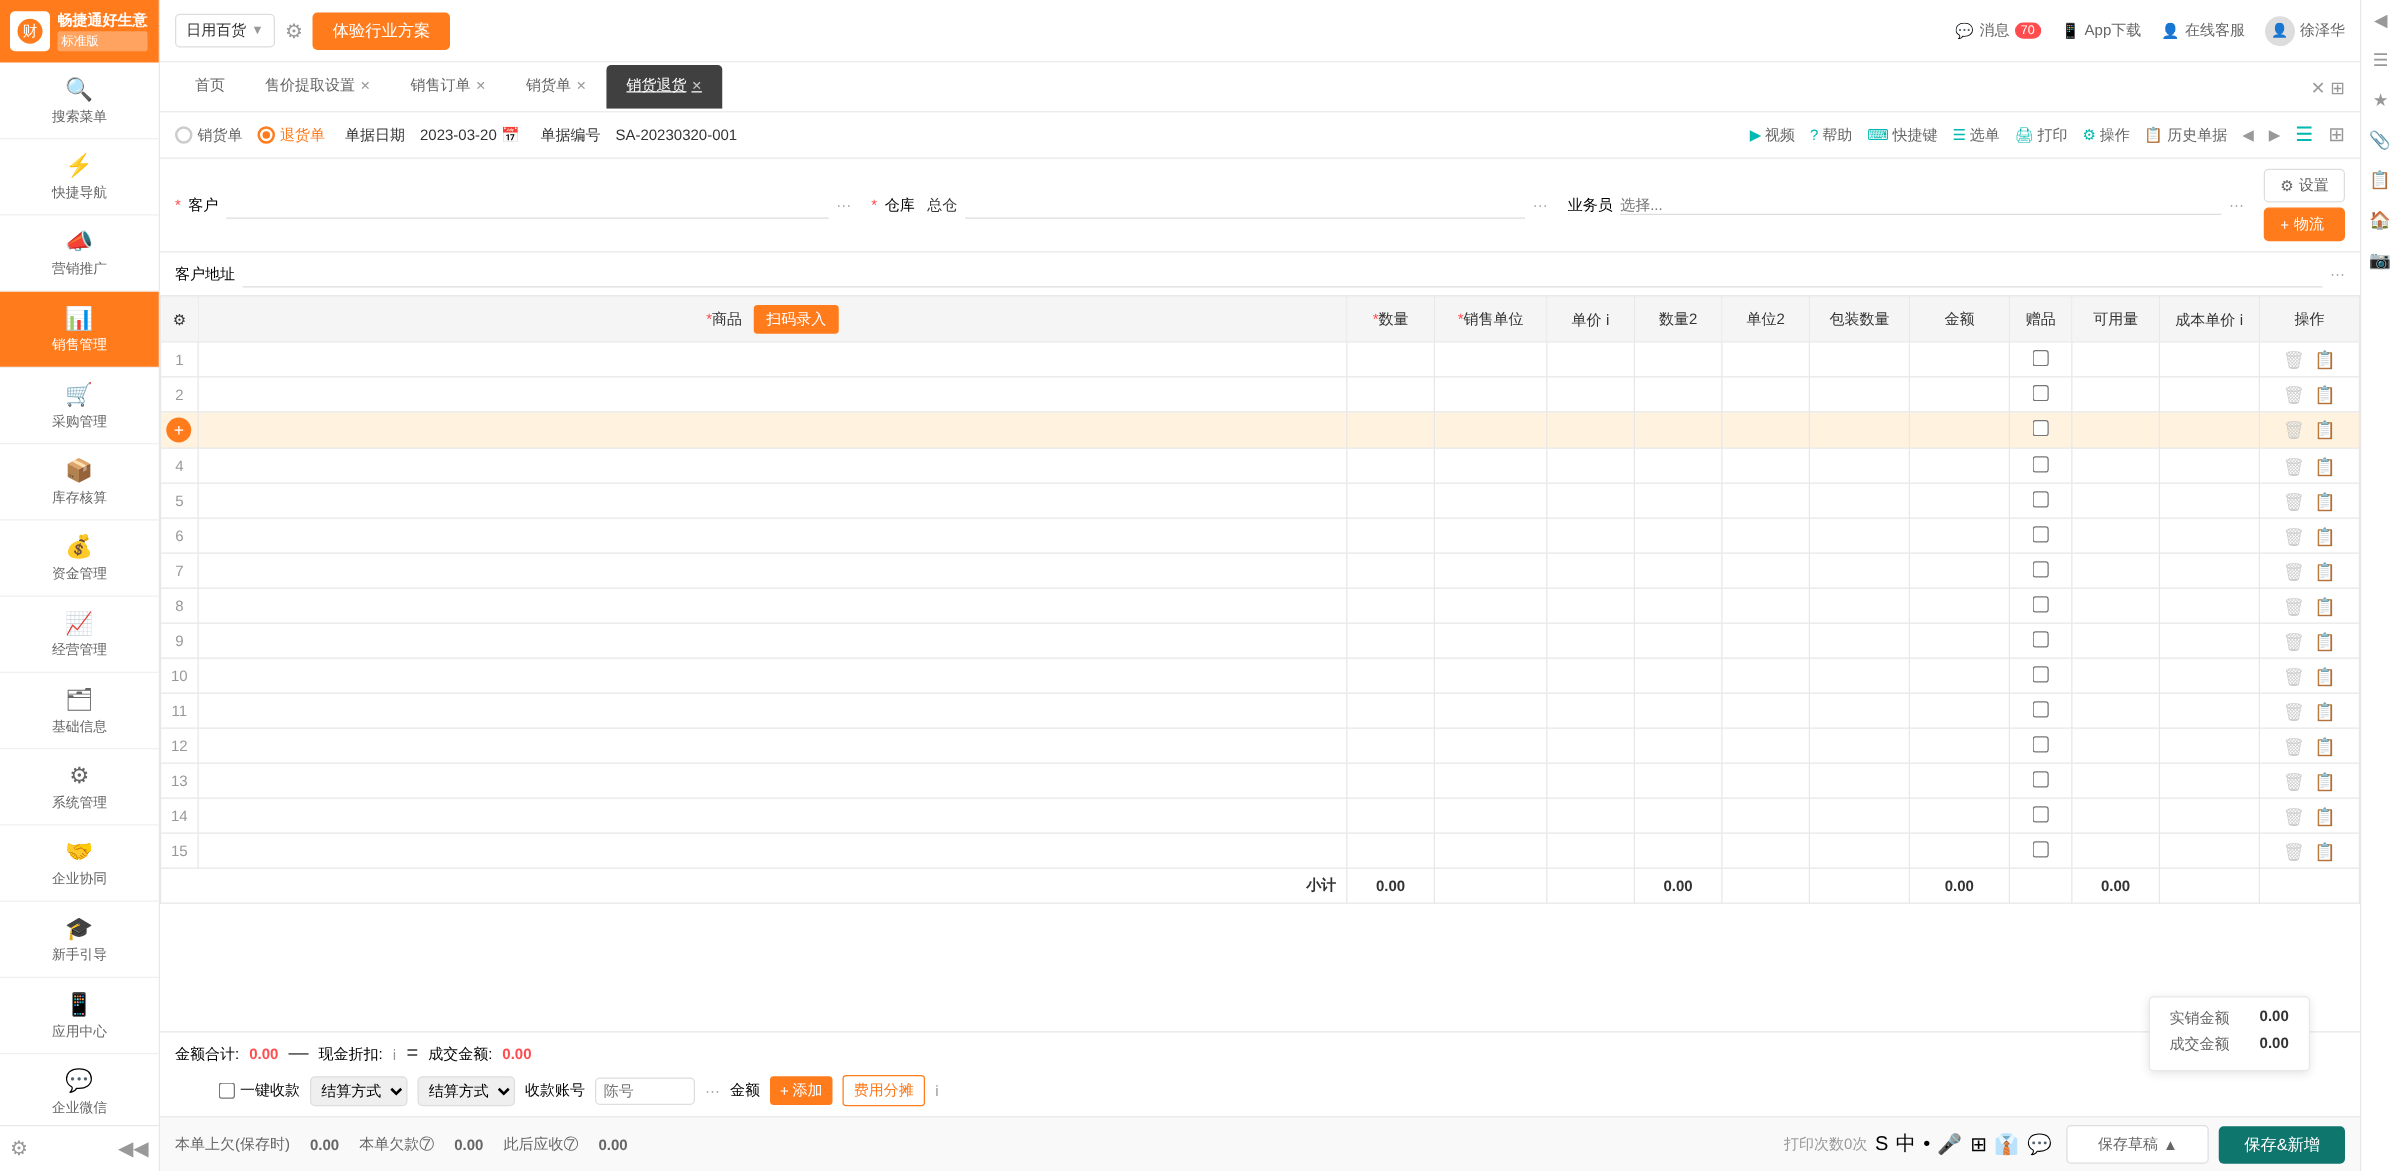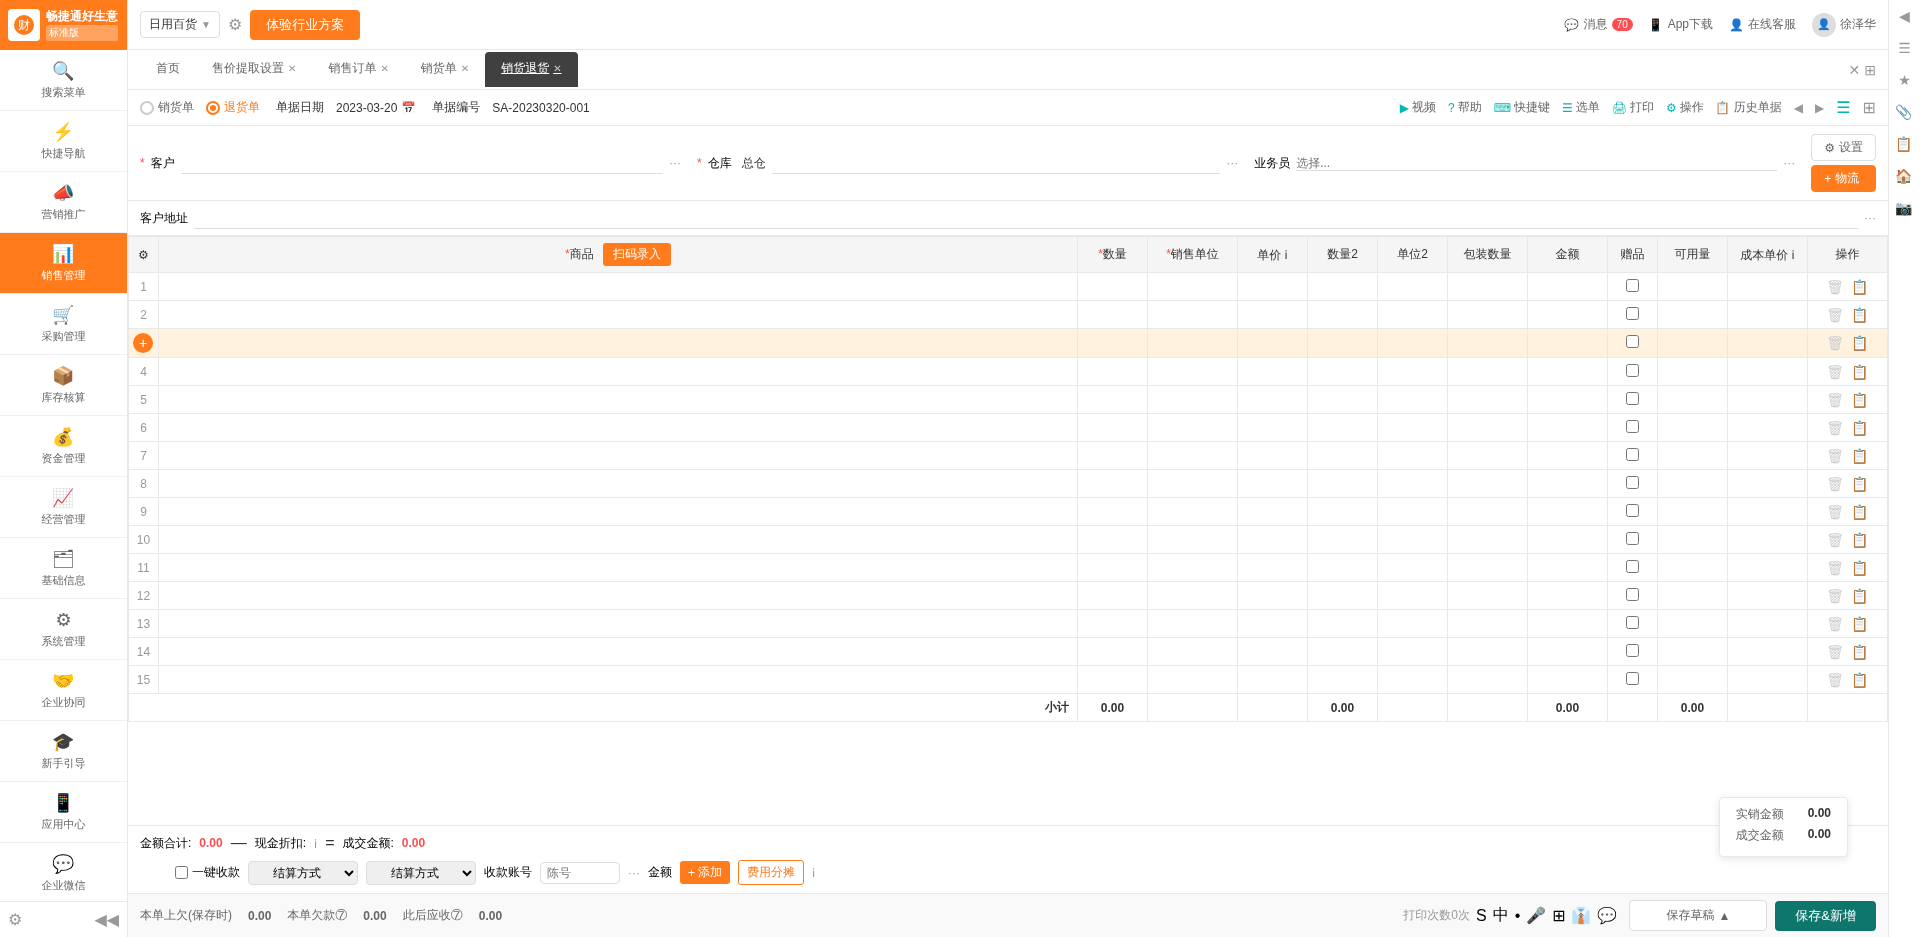--- a/index.html
+++ b/index.html
@@ -78,30 +78,30 @@
     
     .subtotal-row td { background: #fff8e6; font-weight: bold; color: #333; }
 
     
     .footer { padding: 8px 12px; border-top: 1px solid #e8e8e8; background: #fff; }
     .footer-calc { display: flex; align-items: center; gap: 8px; margin-bottom: 8px; font-size: 13px; }
     .calc-minus { color: #333; font-size: 16px; }
     .calc-equals { color: #333; font-size: 16px; }
     .footer-payment { display: flex; align-items: center; gap: 8px; }
     .payment-checkbox { display: flex; align-items: center; gap: 4px; cursor: pointer; padding-left: 35px; }
-    .payment-select { border: 1px solid #ddd; border-radius: 4px; padding: 3px 20px; font-size: 12px; }
+    .payment-select { border: 1px solid #ddd; border-radius: 4px; padding: 3px 4px; font-size: 12px; }
     .payment-input { border: 1px solid #ddd; border-radius: 4px; padding: 3px 6px; font-size: 12px; width: 80px; }
     .add-fee-btn { background: #ff7b1c; color: #fff; border: none; padding: 3px 8px; border-radius: 3px; cursor: pointer; display: flex; align-items: center; gap: 3px; }
     .fee-split-btn { background: #fff; border: 1px solid #ff7b1c; color: #ff7b1c; padding: 3px 8px; border-radius: 3px; cursor: pointer; }
 
     
     .bottom-bar { padding: 6px 12px; border-top: 1px solid #e8e8e8; background: #f9f9f9; display: flex; align-items: center; justify-content: space-between; }
     .bottom-info { display: flex; align-items: center; gap: 16px; color: #666; font-size: 12px; }
     .bottom-actions { display: flex; align-items: center; gap: 8px; }
-    .save-draft-btn { background: #fff; border: 1px solid #ddd; color: #666; padding: 6px 36px; border-radius: 4px; cursor: pointer; display: flex; align-items: center; gap: 4px; }
+    .save-draft-btn { background: #fff; border: 1px solid #ddd; color: #666; padding: 6px 24px; border-radius: 4px; cursor: pointer; display: flex; align-items: center; gap: 4px; }
     .save-new-btn { background: #0f766e; color: #fff; border: none; padding: 6px 20px; border-radius: 4px; cursor: pointer; font-size: 13px; }
     .toolbar-icons { display: flex; align-items: center; gap: 6px; }
 
     
     .right-panel { width: 32px; background: #fff; border-left: 1px solid #e8e8e8; display: flex; flex-direction: column; align-items: center; padding: 8px 0; gap: 16px; }
 
     
     .summary-panel { position: absolute; right: 40px; bottom: 80px; background: #fff; border: 1px solid #e8e8e8; border-radius: 4px; padding: 8px 16px; text-align: right; box-shadow: 0 2px 8px rgba(0,0,0,0.1); }
     .summary-row { display: flex; justify-content: center; gap: 24px; margin-bottom: 4px; }
     .summary-label { color: #666; }

